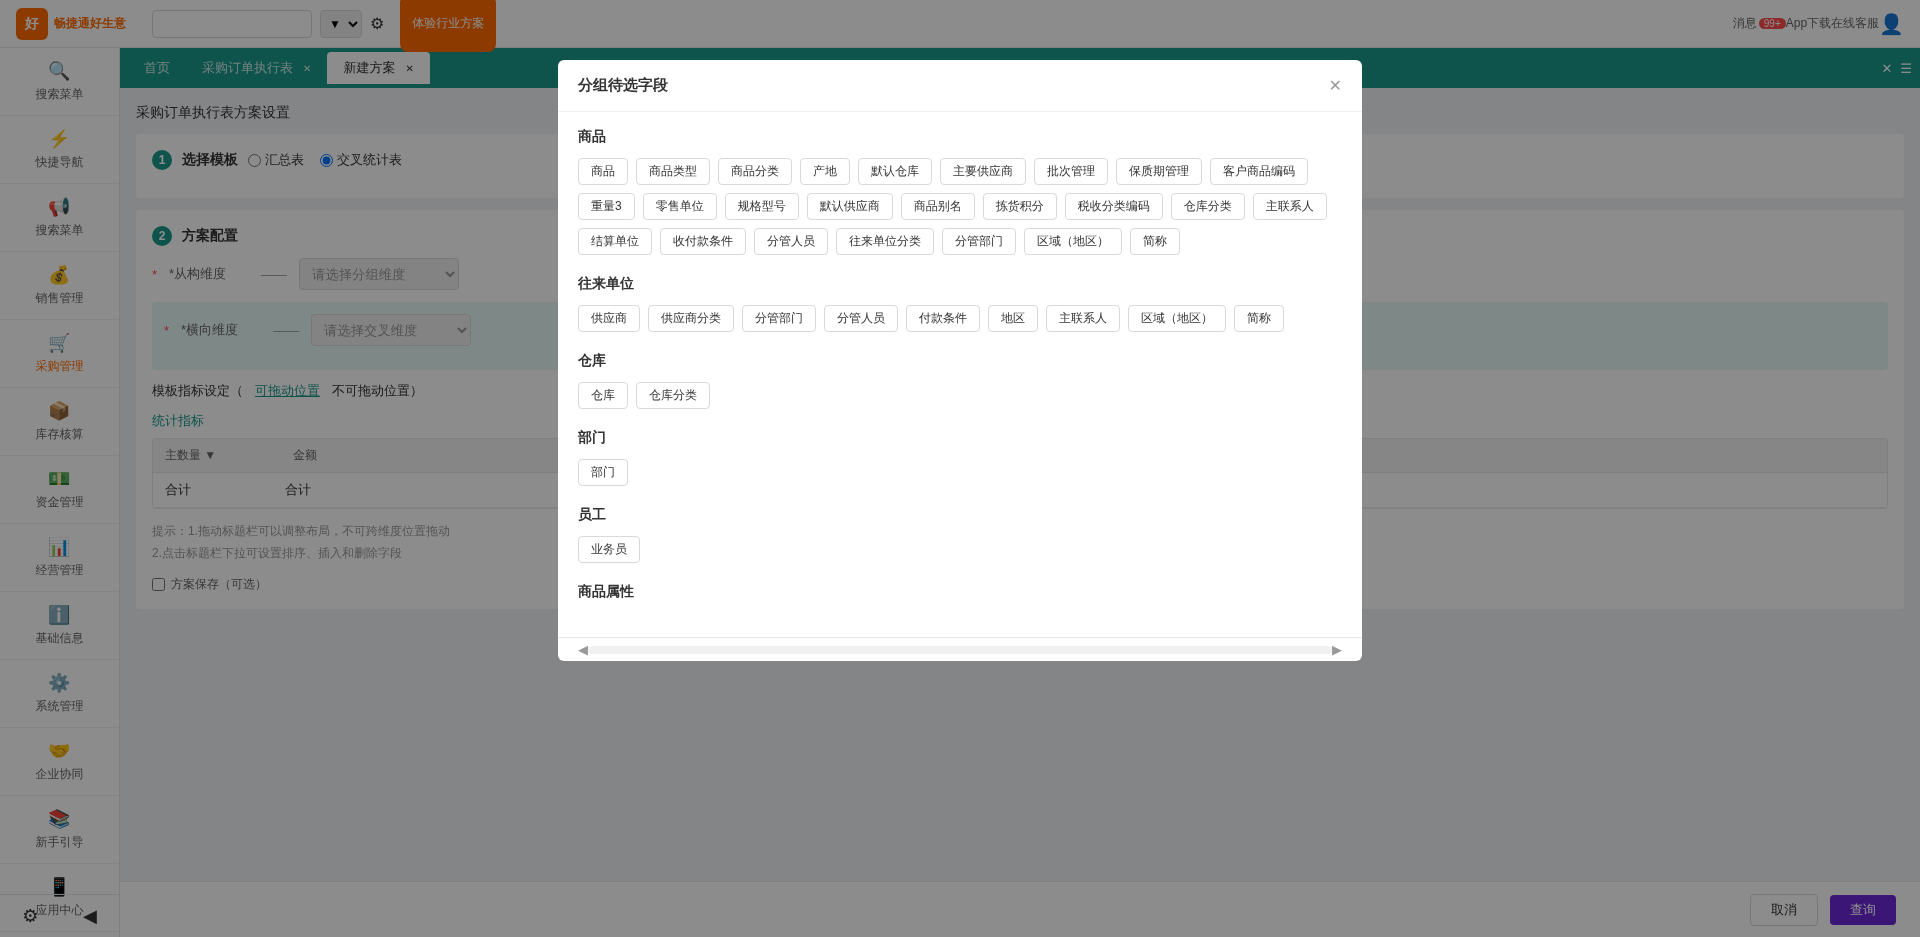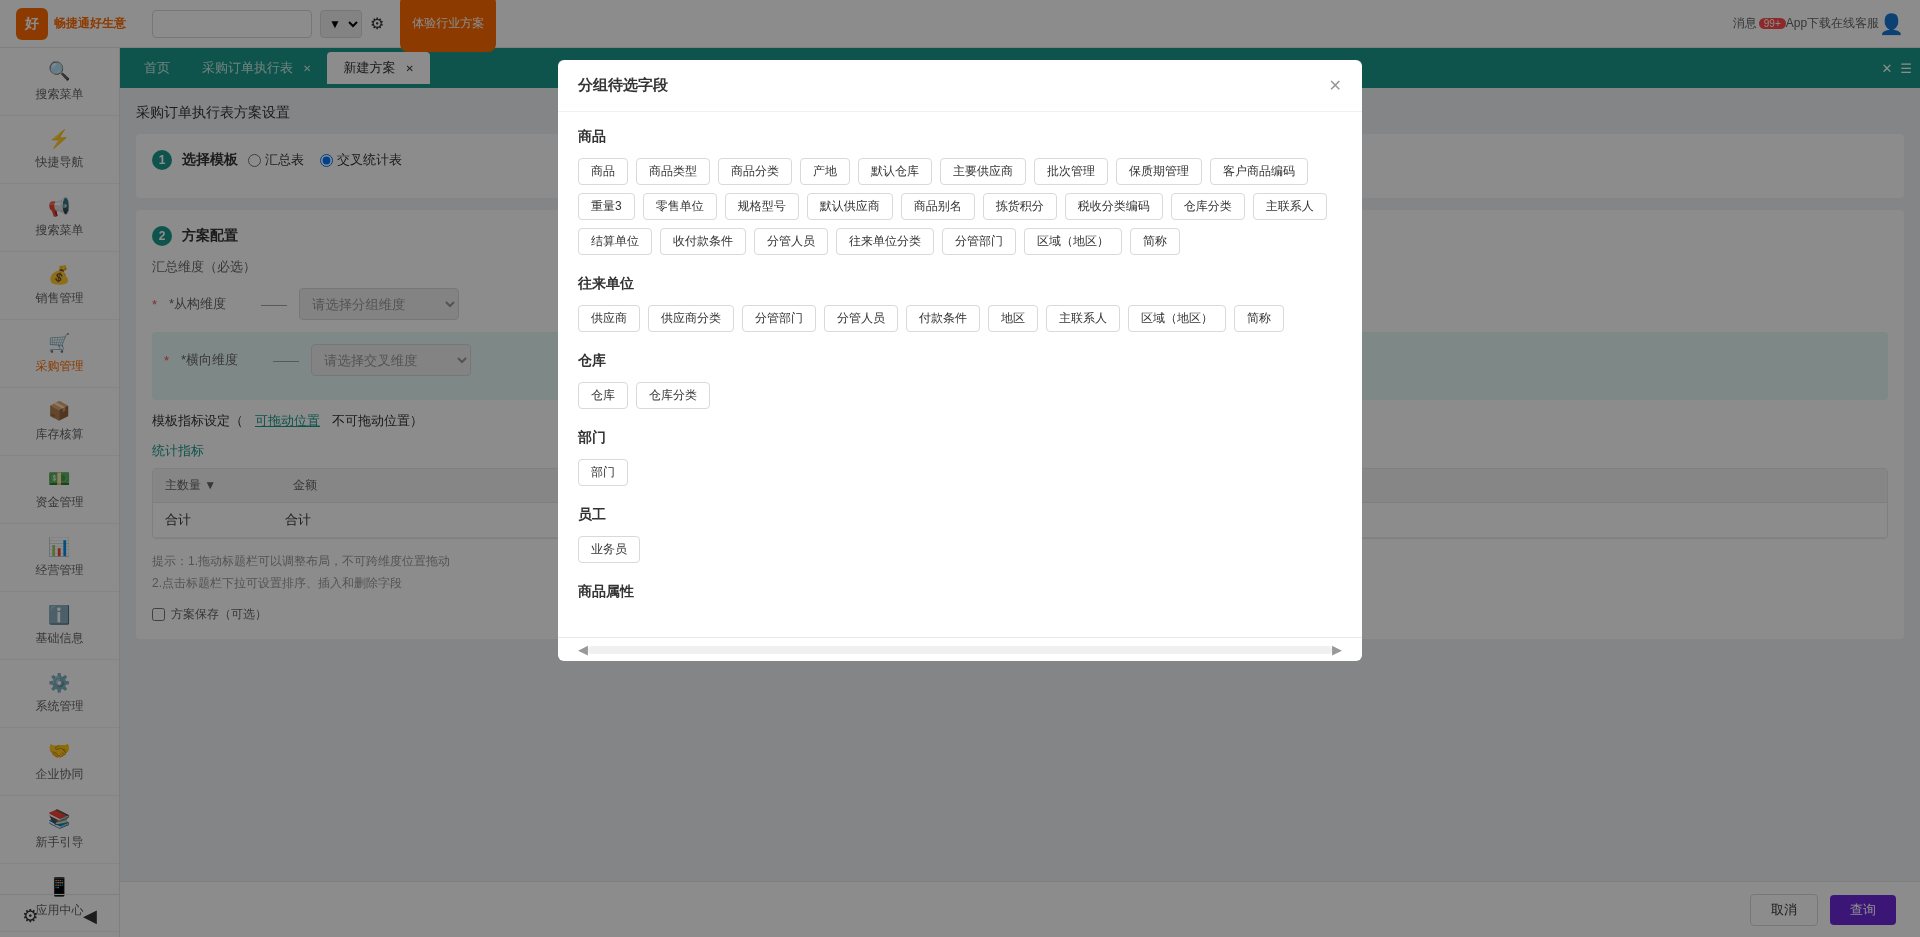--- a/index.html
+++ b/index.html
@@ -497,23 +497,20 @@
       </div>
     </div>
   </div>
 
   <div class="config-card">
     <div class="step-header">
       <div class="step-num">2</div>
       <span class="step-label">方案配置</span>
     </div>
 
-    <div class="section-row">
-      <span class="section-label">汇总维度（必选）</span>
-    </div>
 
     <div class="section-row">
       <span class="required">*</span>
       <span class="section-label">*从构维度</span>
       <span class="dash-label">——</span>
       <select class="dim-select">
         <option>请选择分组维度</option>
       </select>
     </div>
 

